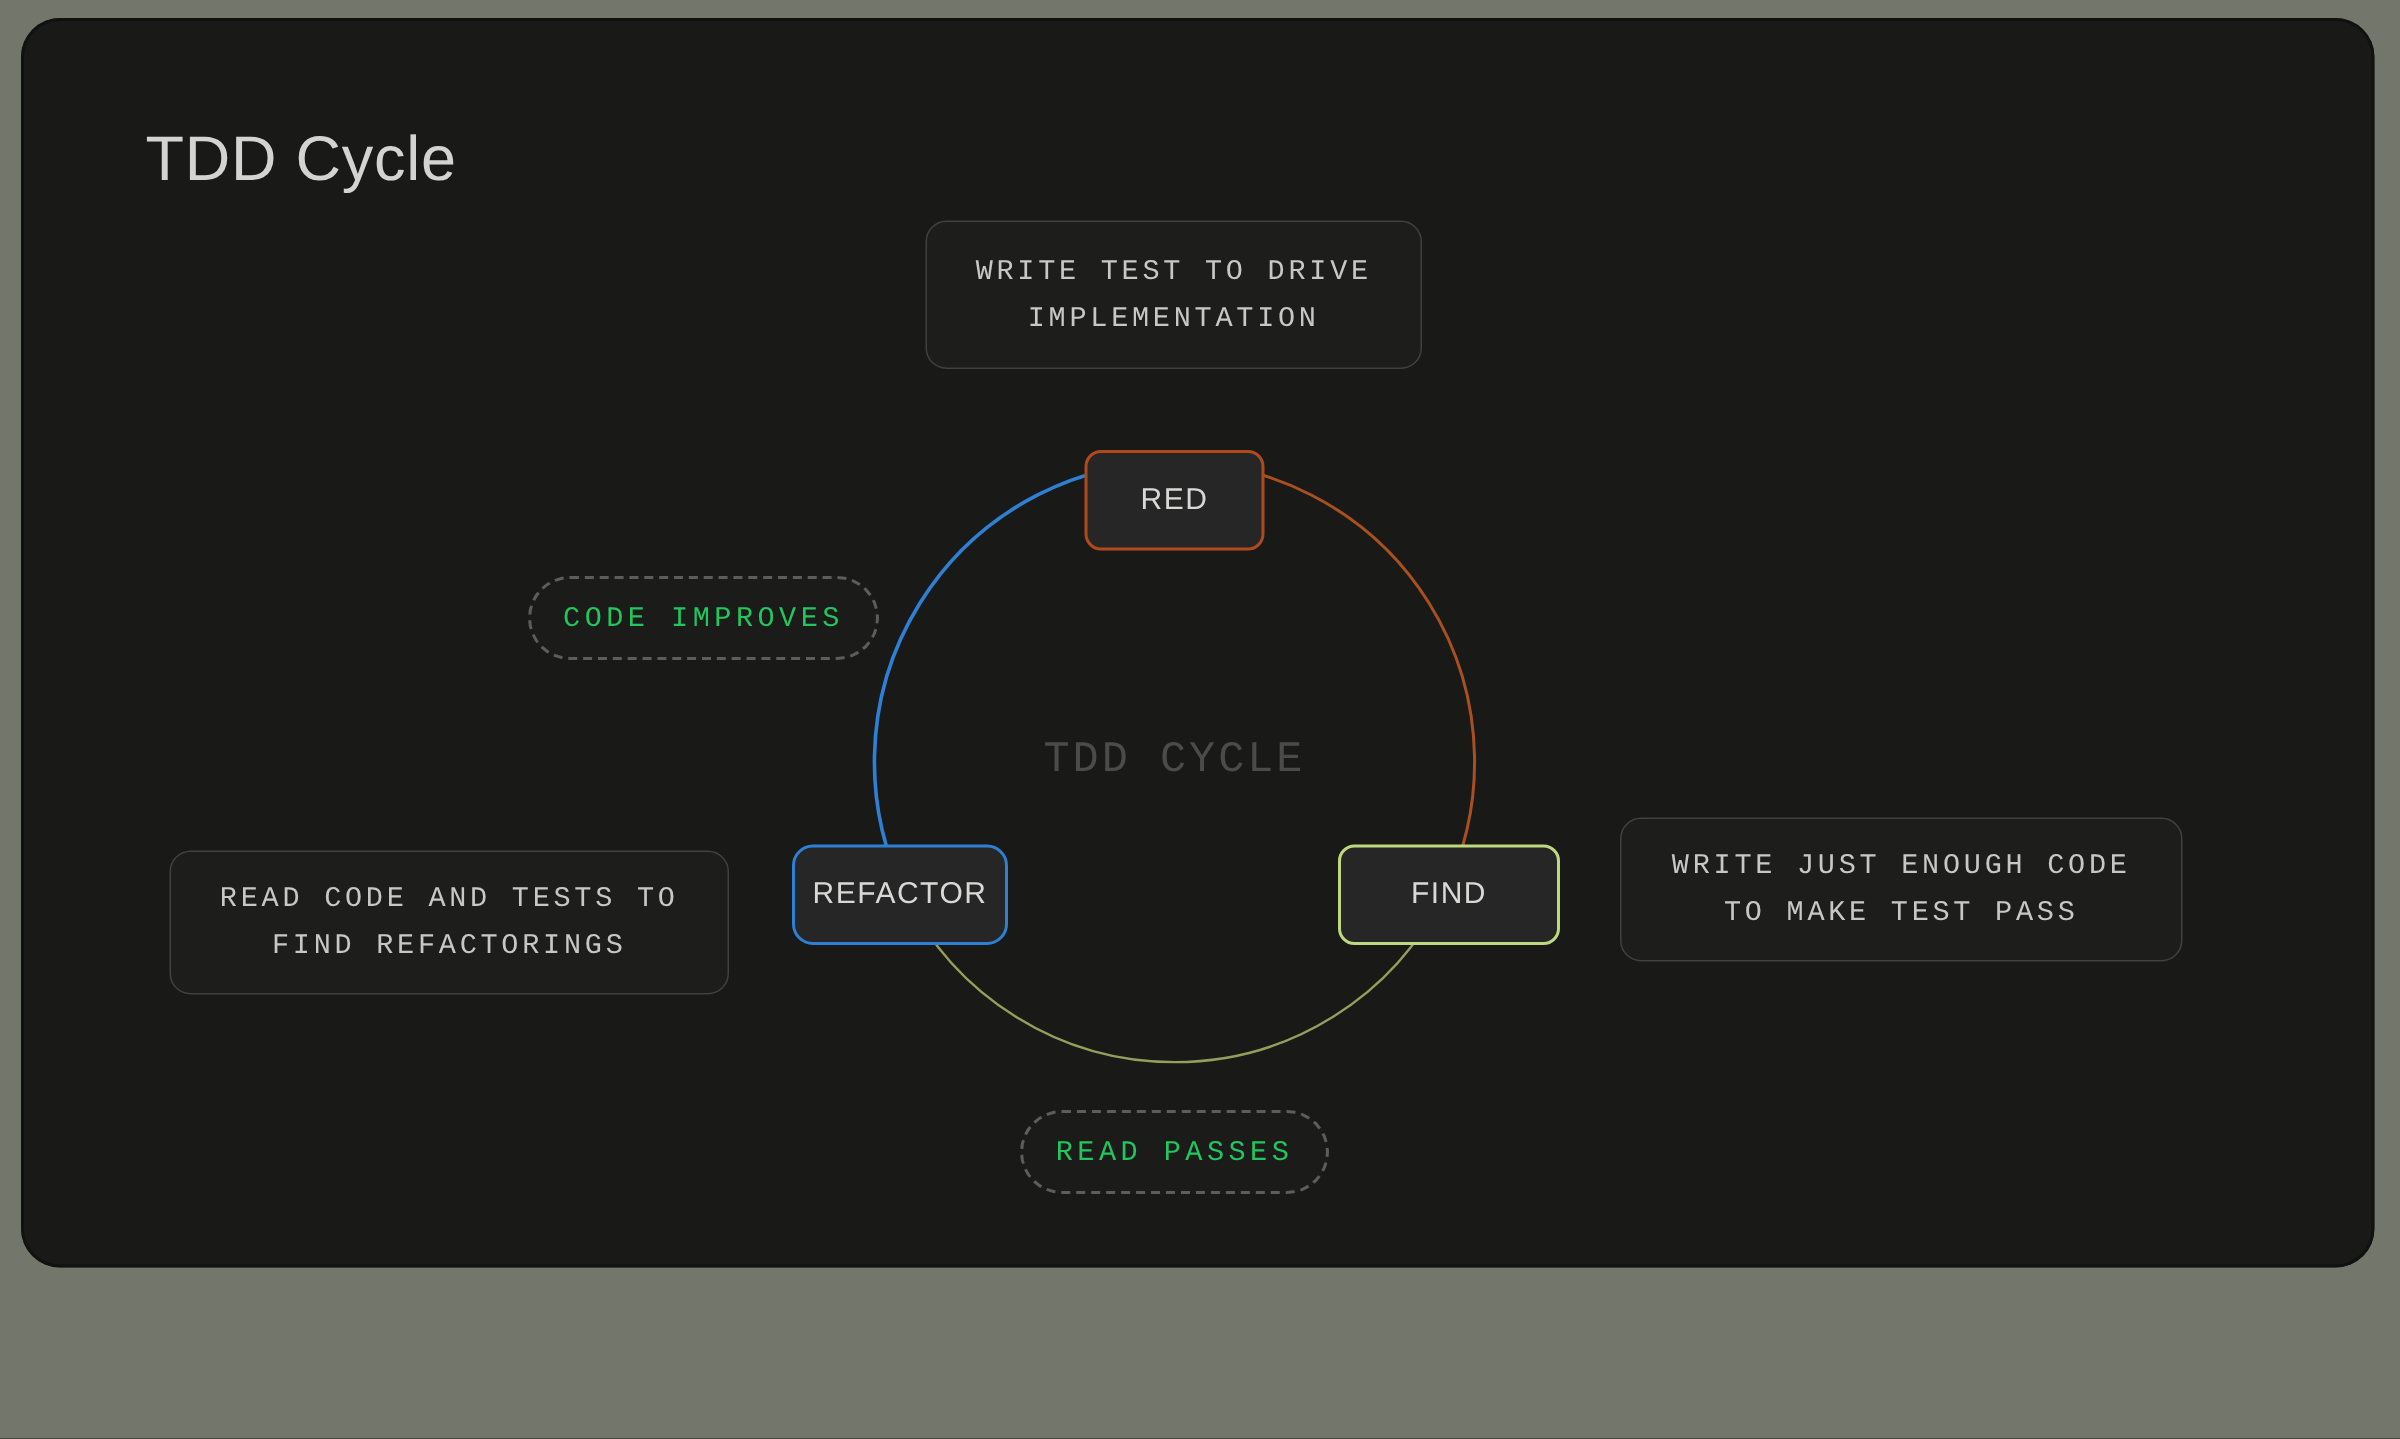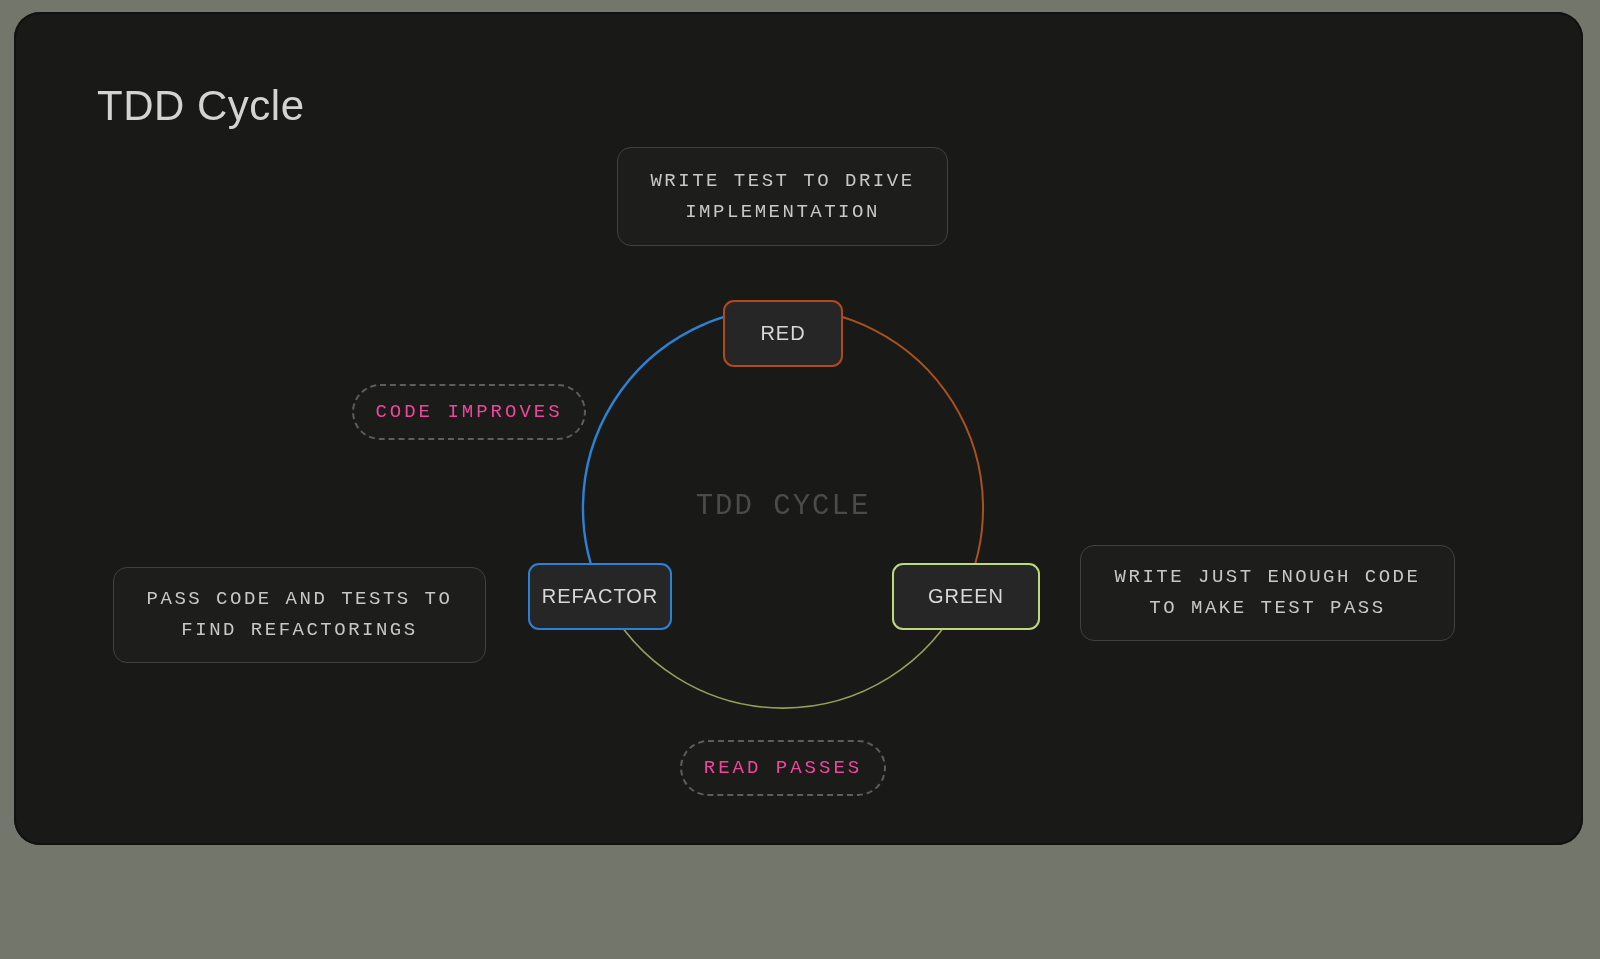--- a/index.html
+++ b/index.html
@@ -67,21 +67,21 @@
     z-index: 2;
     background: #1b1b1a;
     border: 2px dashed #5d5d5c;
     border-radius: 29px;
     display: flex;
     align-items: center;
     justify-content: center;
     font-family: "Liberation Mono", monospace;
     font-size: 19px;
     letter-spacing: 3px;
-    color: #ec4899;
+    color: #22c55e;
     white-space: nowrap;
   }
   .pill-code-improves { left: 352px; top: 384px; width: 234px; height: 56px; }
   .pill-test-fails   { left: 978px; top: 384px; width: 194px; height: 56px; }
   .pill-test-passes  { left: 680px; top: 740px; width: 206px; height: 56px; }
 
   
   .node {
     position: absolute;
     z-index: 2;
@@ -121,22 +121,22 @@
 
   <svg class="arcs-svg" width="1600" height="959" viewBox="0 0 1600 959" fill="none">
     <path d="M 783 308 A 200 200 0 0 1 962.8 595.7" stroke-width="2" stroke="#a8501f"></path>
     <path d="M 962.8 595.7 A 200 200 0 0 1 603.2 595.7" stroke-width="1.6" stroke="#93a05a"></path>
     <path d="M 603.2 595.7 A 200 200 0 0 1 783 308" stroke-width="2.4" stroke="#2e80d4"></path>
   </svg>
 
   <div class="center-label">TDD CYCLE</div>
 
   <div class="note-box note-top">WRITE TEST TO DRIVE IMPLEMENTATION</div>
-  <div class="note-box note-left">PASS CODE AND TESTS TO FIND REFACTORINGS</div>
+  <div class="note-box note-left">READ CODE AND TESTS TO FIND REFACTORINGS</div>
   <div class="note-box note-right">WRITE JUST ENOUGH CODE TO MAKE TEST PASS</div>
 
   <div class="pill pill-code-improves">CODE IMPROVES</div>
   <div class="pill pill-test-passes">READ PASSES</div>
 
   <div class="node node-red" style="border-color: rgb(176, 74, 29);">RED</div>
-  <div class="node node-refactor" style="border-color: rgb(46, 128, 212);">REFACTOR</div>
-  <div class="node node-green" style="border-color: rgb(189, 217, 126);">GREEN</div>
+  <div class="node node-refactor" style="border-color: rgb(46, 128, 212); border-radius: 14px;">REFACTOR</div>
+  <div class="node node-green" style="border-color: rgb(189, 217, 126);">FIND</div>
 </div>
 
 </body></html>

